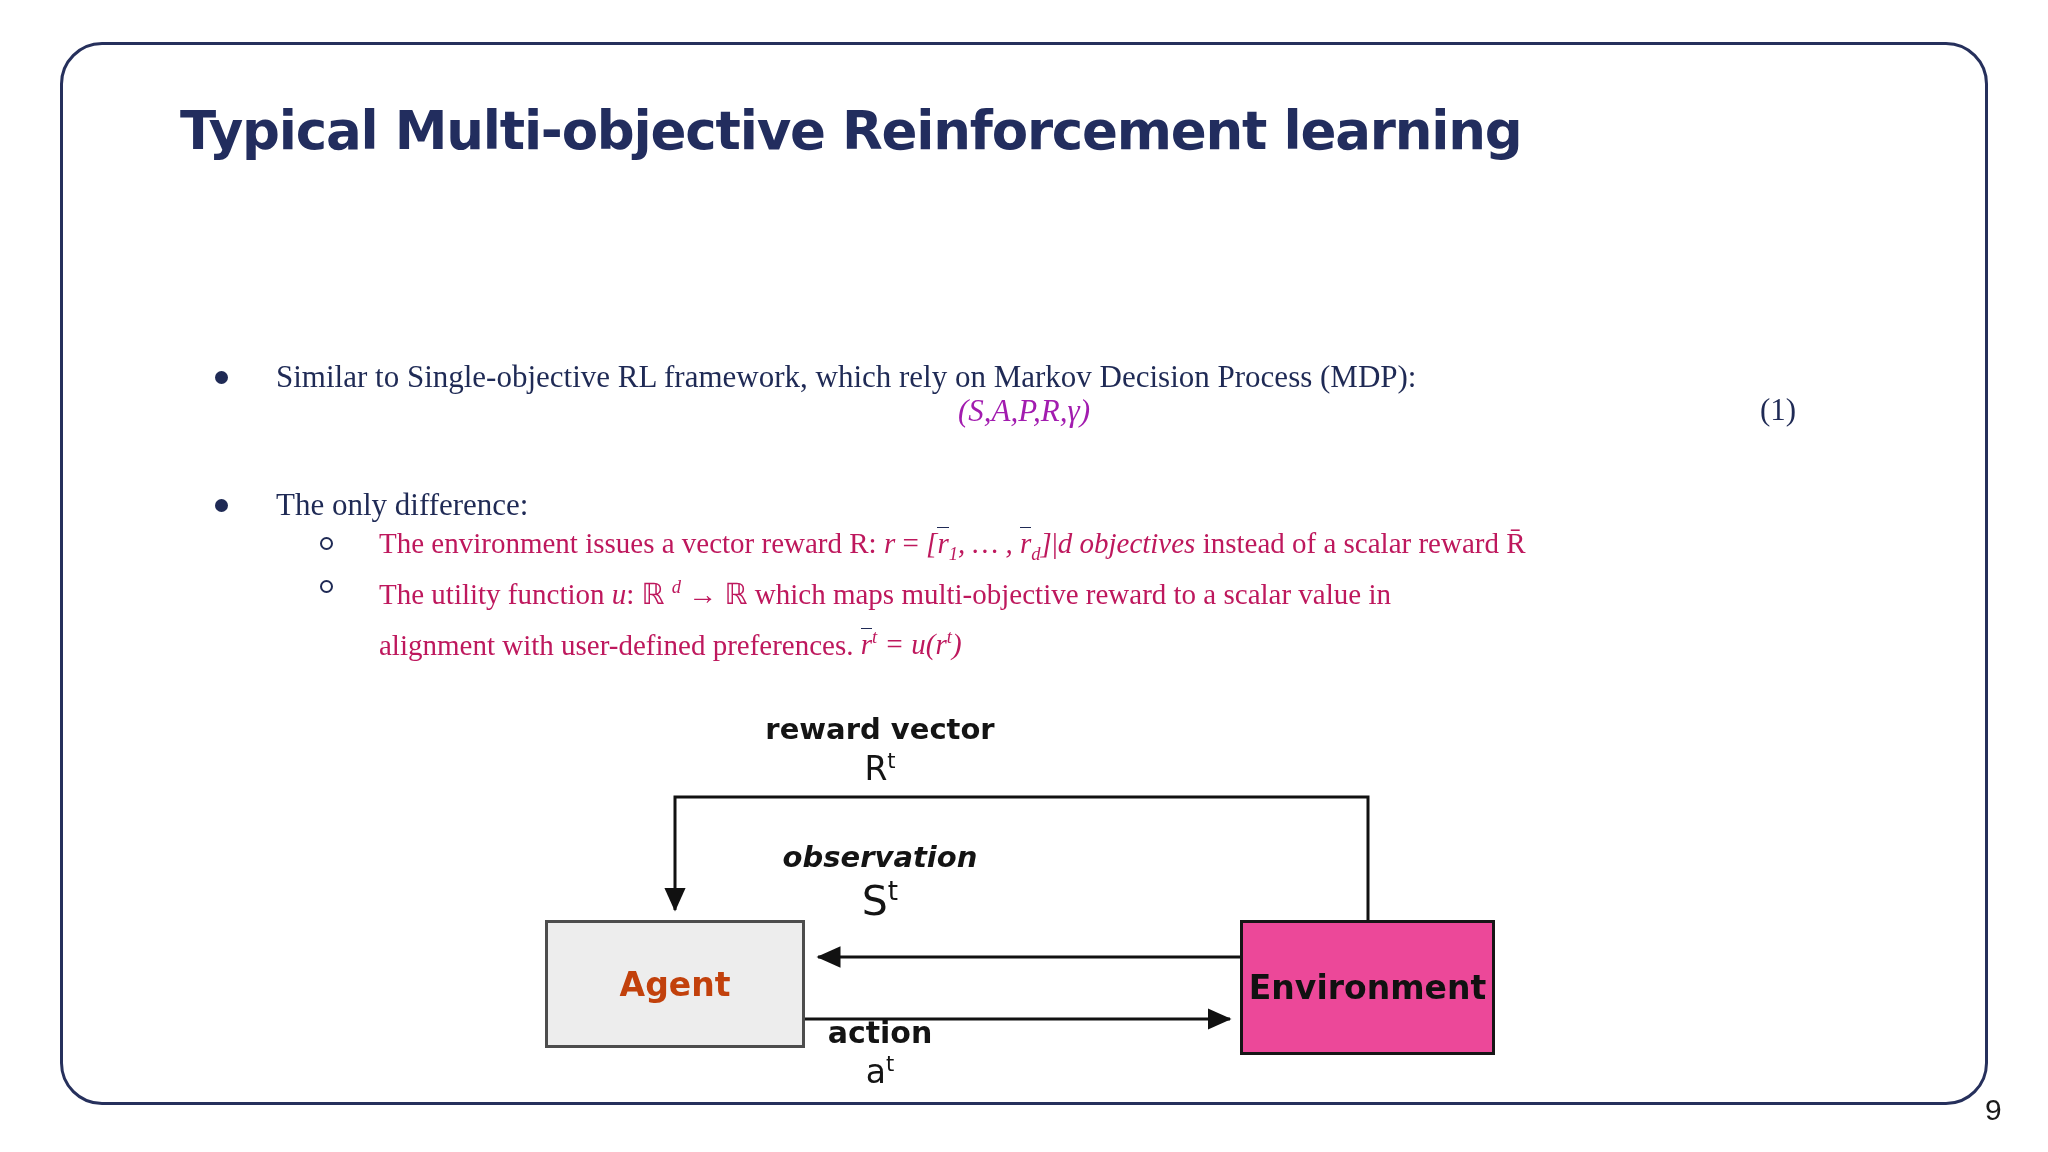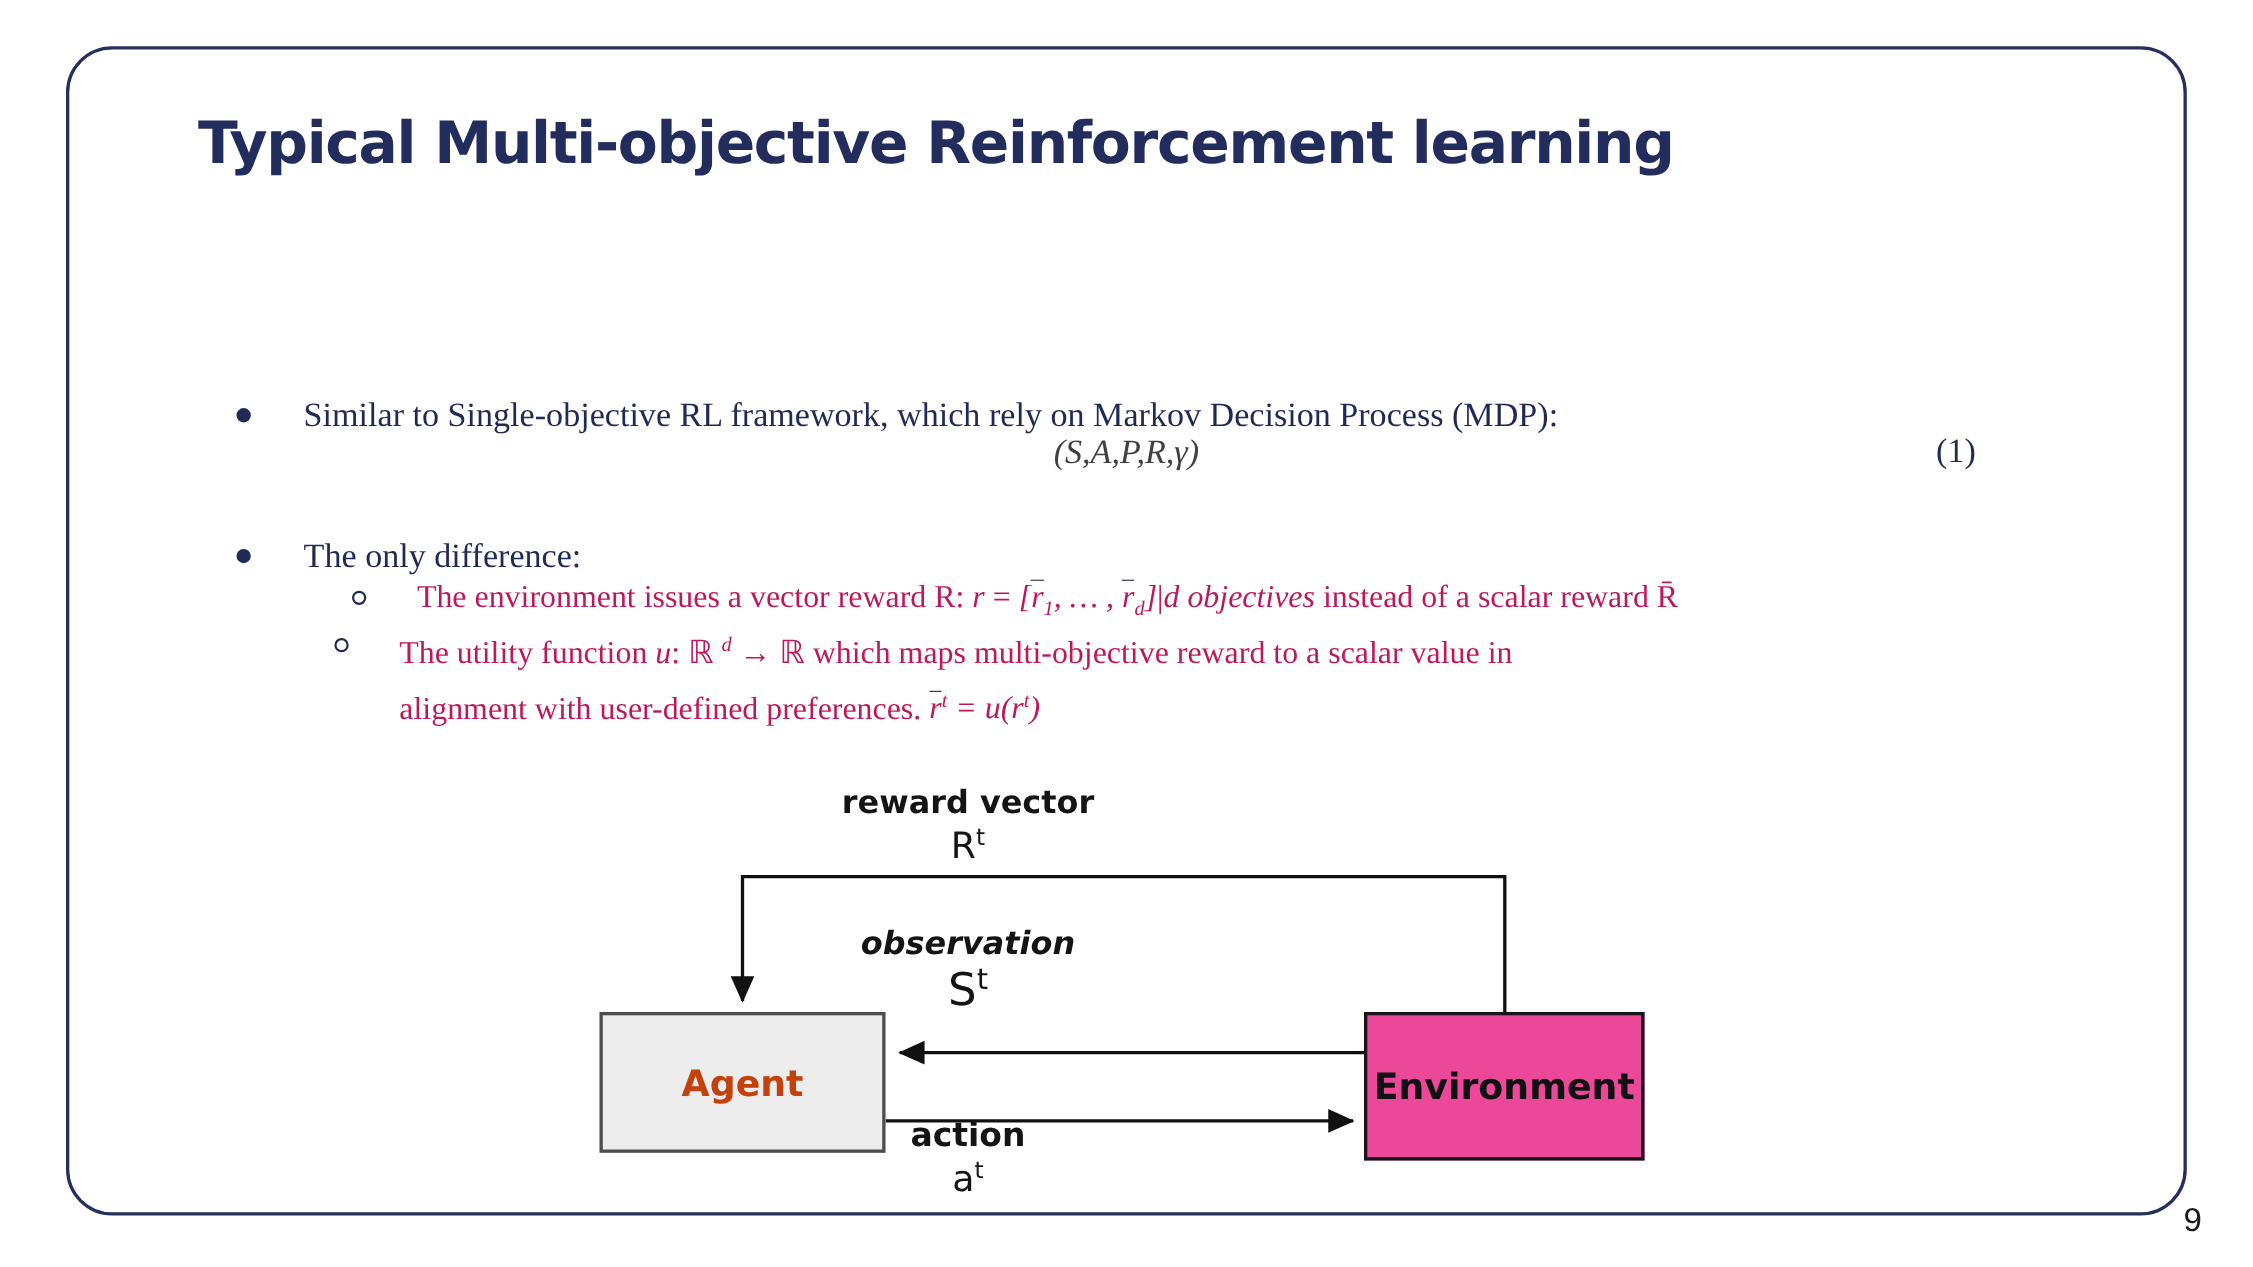--- a/index.html
+++ b/index.html
@@ -87,30 +87,30 @@
     font-size: 29px;
     line-height: 43px;
     color: #be185d;
     margin-left: 46px;
   }
 
   
   #bullet-1       { left: 215px; top: 355px; justify-content: flex-end; }
   #bullet-2       { left: 215px; top: 483px; }
   #sub-bullet-1   { left: 320px; top: 522px; }
-  #sub-bullet-2   { left: 304px; top: 565px; }
+  #sub-bullet-2   { left: 320px; top: 565px; }
 
   #equation-1 {
     position: absolute;
     left: 0;
     top: 393px;
     width: 2048px;
     text-align: center;
     font-size: 31px;
-    color: #404040;
+    color: #a21caf;
   }
   #equation-1-number {
     position: absolute;
     left: 1760px;
     top: 392px;
     font-size: 31px;
     color: #1f2a55;
   }
 
   

